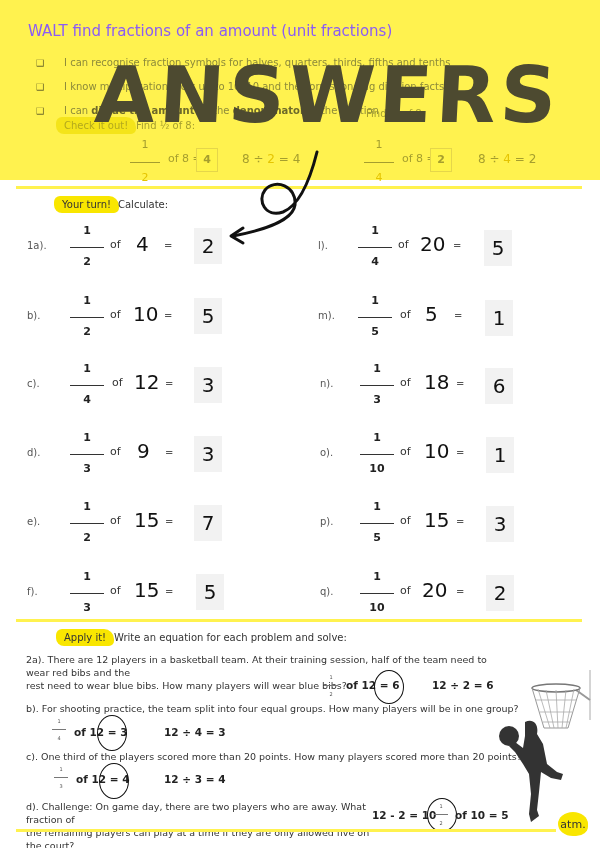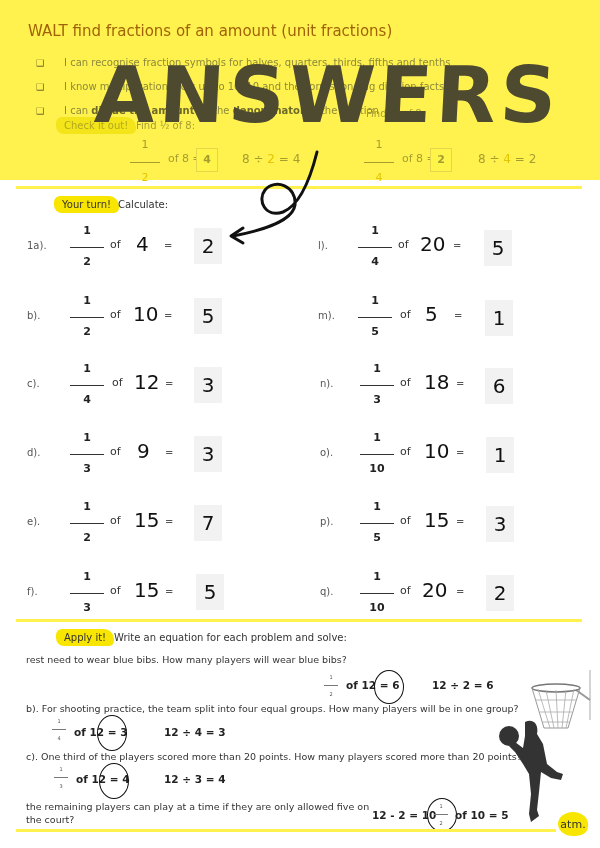--- a/index.html
+++ b/index.html
@@ -1,21 +1,21 @@
 <!DOCTYPE html>
 <html><head>
 <meta charset="utf-8">
 <style>
   * { box-sizing: border-box; margin: 0; padding: 0; }
   html, body { width: 600px; height: 848px; background: #ffffff; overflow: hidden; }
   body { position: relative; font-family: "DejaVu Sans", sans-serif; color: #222; }
 
   .top-band { position: absolute; left: 0; top: 0; width: 600px; height: 180px; background: #fff24f; }
   .divider { position: absolute; left: 16px; width: 566px; height: 3px; background: #fff24f; }
-  .walt { position: absolute; left: 28px; top: 22px; font-size: 15px; color: #a16207; font-family: "DejaVu Sans", sans-serif; text-align: center; }
+  .walt { position: absolute; left: 28px; top: 22px; font-size: 15px; color: #8b5cf6; font-family: "DejaVu Sans", sans-serif; text-align: center; }
   .bullet { position: absolute; left: 36px; font-size: 9px; color: #6e6a2a; }
   .bullet-text { position: absolute; left: 64px; font-size: 10px; color: #8d8a3a; white-space: nowrap; }
   .bullet-text b { color: #6e6a2a; }
 
   .tag { position: absolute; background: #f9e600; border-radius: 6px 10px 5px 8px; font-size: 10px; padding: 3px 8px; color: #333; }
   .tag.faded { color: #b3a91d; background: #f4e41a; }
 
   .ex-label { position: absolute; font-size: 10px; color: #a59e2e; }
   .ex-frac { position: absolute; width: 30px; text-align: center; font-size: 11px; color: #a59e2e; }
   .ex-frac .num { display: block; height: 16px; }
@@ -195,40 +195,42 @@
   <span class="q-equals" style="left:456px; top:586px">=</span>
   <div class="q-answer" style="left:486px; top:575px">2</div>
 </div>
 
 <div class="divider" style="top:619px"></div>
 
 <span class="tag" style="left:56px; top:629px">Apply it!</span>
 <span class="apply-intro" style="left:114px; top:632px">Write an equation for each problem and solve:</span>
 
 <div class="problem" style="top:653px; width:480px">
+  <div>2a). There are 12 players in a basketball team. At their training session, half of the team need to wear red bibs and the</div>
   <div>rest need to wear blue bibs. How many players will wear blue bibs?</div>
 </div>
 <div class="sm-frac" style="left:324px; top:674px"><span>1</span><span class="bar"></span><span>2</span></div>
 <span class="eq-bold" style="left:346px; top:679px">of 12 = 6</span>
 <div class="circle" style="left:374px; top:670px; width:30px; height:34px"></div>
 <span class="eq-bold" style="left:432px; top:679px">12 ÷ 2 = 6</span>
 
 <div class="problem" style="top:702px">b). For shooting practice, the team split into four equal groups. How many players will be in one group?</div>
 <div class="sm-frac" style="left:52px; top:718px"><span>1</span><span class="bar"></span><span>4</span></div>
 <span class="eq-bold" style="left:74px; top:726px">of 12 = 3</span>
 <div class="circle" style="left:97px; top:715px; width:30px; height:36px"></div>
 <span class="eq-bold" style="left:164px; top:726px">12 ÷ 4 = 3</span>
 
 <div class="problem" style="top:750px">c). One third of the players scored more than 20 points. How many players scored more than 20 points?</div>
 <div class="sm-frac" style="left:54px; top:766px"><span>1</span><span class="bar"></span><span>3</span></div>
 <span class="eq-bold" style="left:76px; top:773px">of 12 = 4</span>
 <div class="circle" style="left:99px; top:763px; width:30px; height:36px"></div>
 <span class="eq-bold" style="left:164px; top:773px">12 ÷ 3 = 4</span>
 
 <div class="problem" style="top:800px; width:345px">
+  <div>d). Challenge: On game day, there are two players who are away. What fraction of</div>
   <div>the remaining players can play at a time if they are only allowed five on the court?</div>
 </div>
 <span class="eq-bold" style="left:372px; top:809px">12 - 2 = 10</span>
 <div class="circle" style="left:427px; top:798px; width:30px; height:34px"></div>
 <div class="sm-frac" style="left:434px; top:803px"><span>1</span><span class="bar"></span><span>2</span></div>
 <span class="eq-bold" style="left:455px; top:809px">of 10 = 5</span>
 
 <div class="divider" style="top:829px; width:540px"></div>
 
 <svg class="hoop" viewBox="0 0 66 70">

